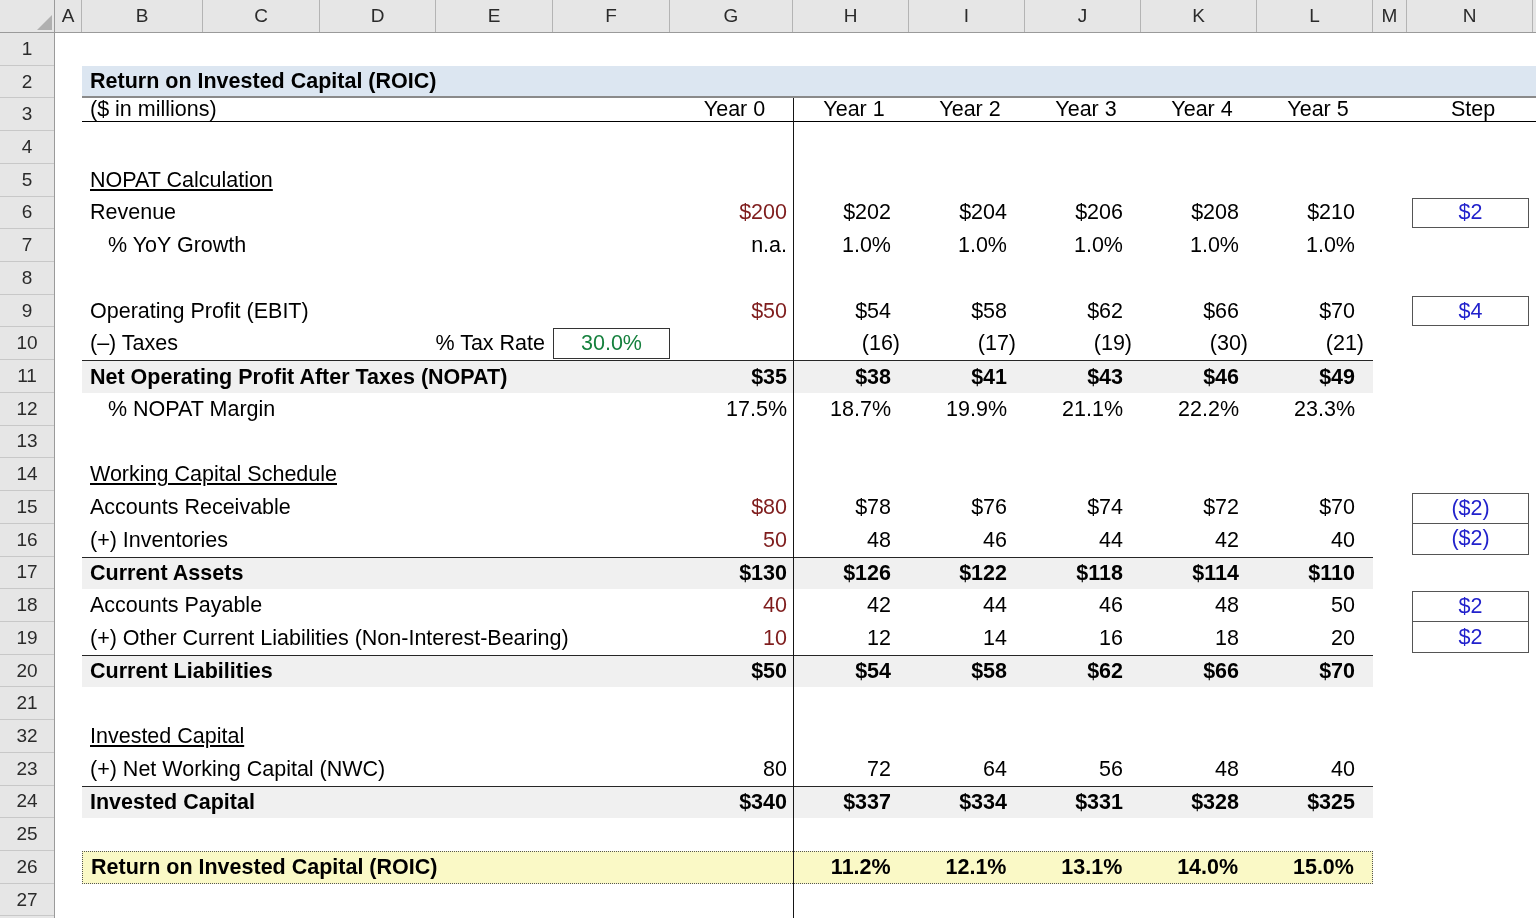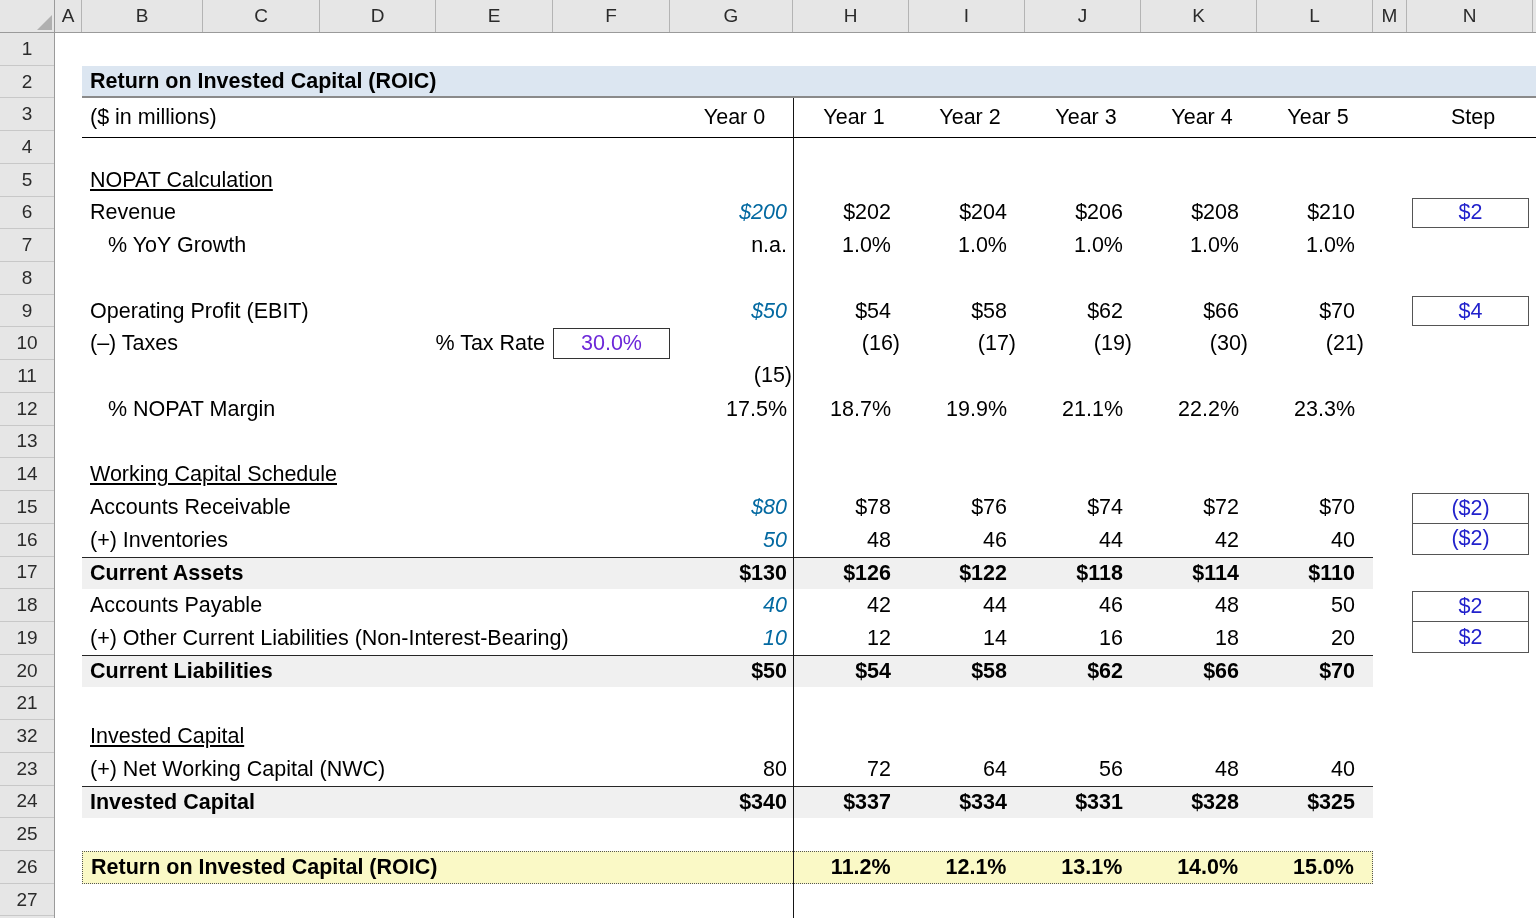--- a/index.html
+++ b/index.html
@@ -19,21 +19,21 @@
     border-right:1px solid #B4B4B4;height:100%;}
   .ch-fill{flex:1;border-right:none;}
   #rowheads{position:absolute;left:0;top:33px;bottom:0;width:55px;background:#E6E6E6;
     border-right:1px solid #9A9A9A;}
   .rh{height:32.72px;display:flex;align-items:center;justify-content:center;font-size:19px;
     color:#2b2b2b;border-bottom:1px solid #C8C8C8;}
   
   #canvas{position:absolute;left:55px;top:33px;right:0;bottom:0;background:#fff;}
   #titleband{position:absolute;left:27px;right:0;top:32.72px;height:32.72px;background:#DCE6F1;
     border-bottom:2px solid #8A8A8A;display:flex;align-items:center;padding-left:8px;font-weight:bold;}
-  #subhead{position:absolute;left:27px;right:0;top:65.44px;height:40px;display:flex;
+  #subhead{position:absolute;left:27px;right:0;top:65.44px;height:24px;display:flex;
     border-bottom:1.6px solid #000;}
   .sh-units{flex:1;display:flex;align-items:center;padding-left:8px;}
   .sh-y0{width:123px;display:flex;align-items:center;justify-content:center;}
   .sh-y{width:116px;display:flex;align-items:center;justify-content:center;text-align:center;}
   .sh-m{width:34px;}
   .sh-step{width:126px;display:flex;align-items:center;justify-content:center;}
   #vline{position:absolute;left:738px;top:65.44px;bottom:0;width:1.4px;background:#151515;}
   #rowswrap{position:absolute;left:27px;top:98.16px;right:0;}
   
   .row{display:flex;height:32.72px;align-items:stretch;}
@@ -48,22 +48,22 @@
   .y{width:116px;display:flex;align-items:center;justify-content:flex-end;padding-right:18px;}
   .y.pr{padding-right:9px;}
   .m{width:34px;}
   .n{width:126px;display:flex;align-items:stretch;}
   .stepbox{flex:1;margin:1.5px 4px 1.5px 5px;border:1.3px solid #555;display:flex;align-items:center;
     justify-content:center;color:#2222CC;background:#fff;}
   .stepbox.pair-top{margin-bottom:0;}
   .stepbox.pair-bottom{margin-top:0;border-top:none;}
   .taxlab{width:471px;display:flex;align-items:center;justify-content:space-between;padding:0 8px;gap:44px;}
   .taxbox{width:117px;margin:1px 0;border:1.4px solid #333;display:flex;align-items:center;
-    justify-content:center;color:#6d28d9;background:#fff;}
-  .blue{color:#0369a1;font-style:italic;}
+    justify-content:center;color:#15803d;background:#fff;}
+  .blue{color:#7f1d1d;}
   .bold{font-weight:bold;}
 </style>
 </head>
 <body>
 
 <div id="sheet">
   <div id="corner">
     <div class="tri"></div>
   </div>
   <div id="colheads">
@@ -230,20 +230,31 @@
             <div class="y pr">(16)</div>
             <div class="y pr">(17)</div>
             <div class="y pr">(19)</div>
             <div class="y pr">(30)</div>
             <div class="y pr">(21)</div>
           </div>
           <div class="m"></div>
           <div class="n"></div>
         </div>
         <div class="row">
+          <div class="zone band">
+            <div class="lab">
+              <div class="bold">Net Operating Profit After Taxes (NOPAT)</div>
+            </div>
+            <div class="g bold">$35</div>
+            <div class="y bold">$38</div>
+            <div class="y bold">$41</div>
+            <div class="y bold">$43</div>
+            <div class="y bold">$46</div>
+            <div class="y bold">$49</div>
+          </div>
           <div class="m"></div>
           <div class="n"></div>
         </div>
         <div class="row">
           <div class="zone">
             <div class="lab ind">
               <div class="">% NOPAT Margin</div>
             </div>
             <div class="g">17.5%</div>
             <div class="y">18.7%</div>

